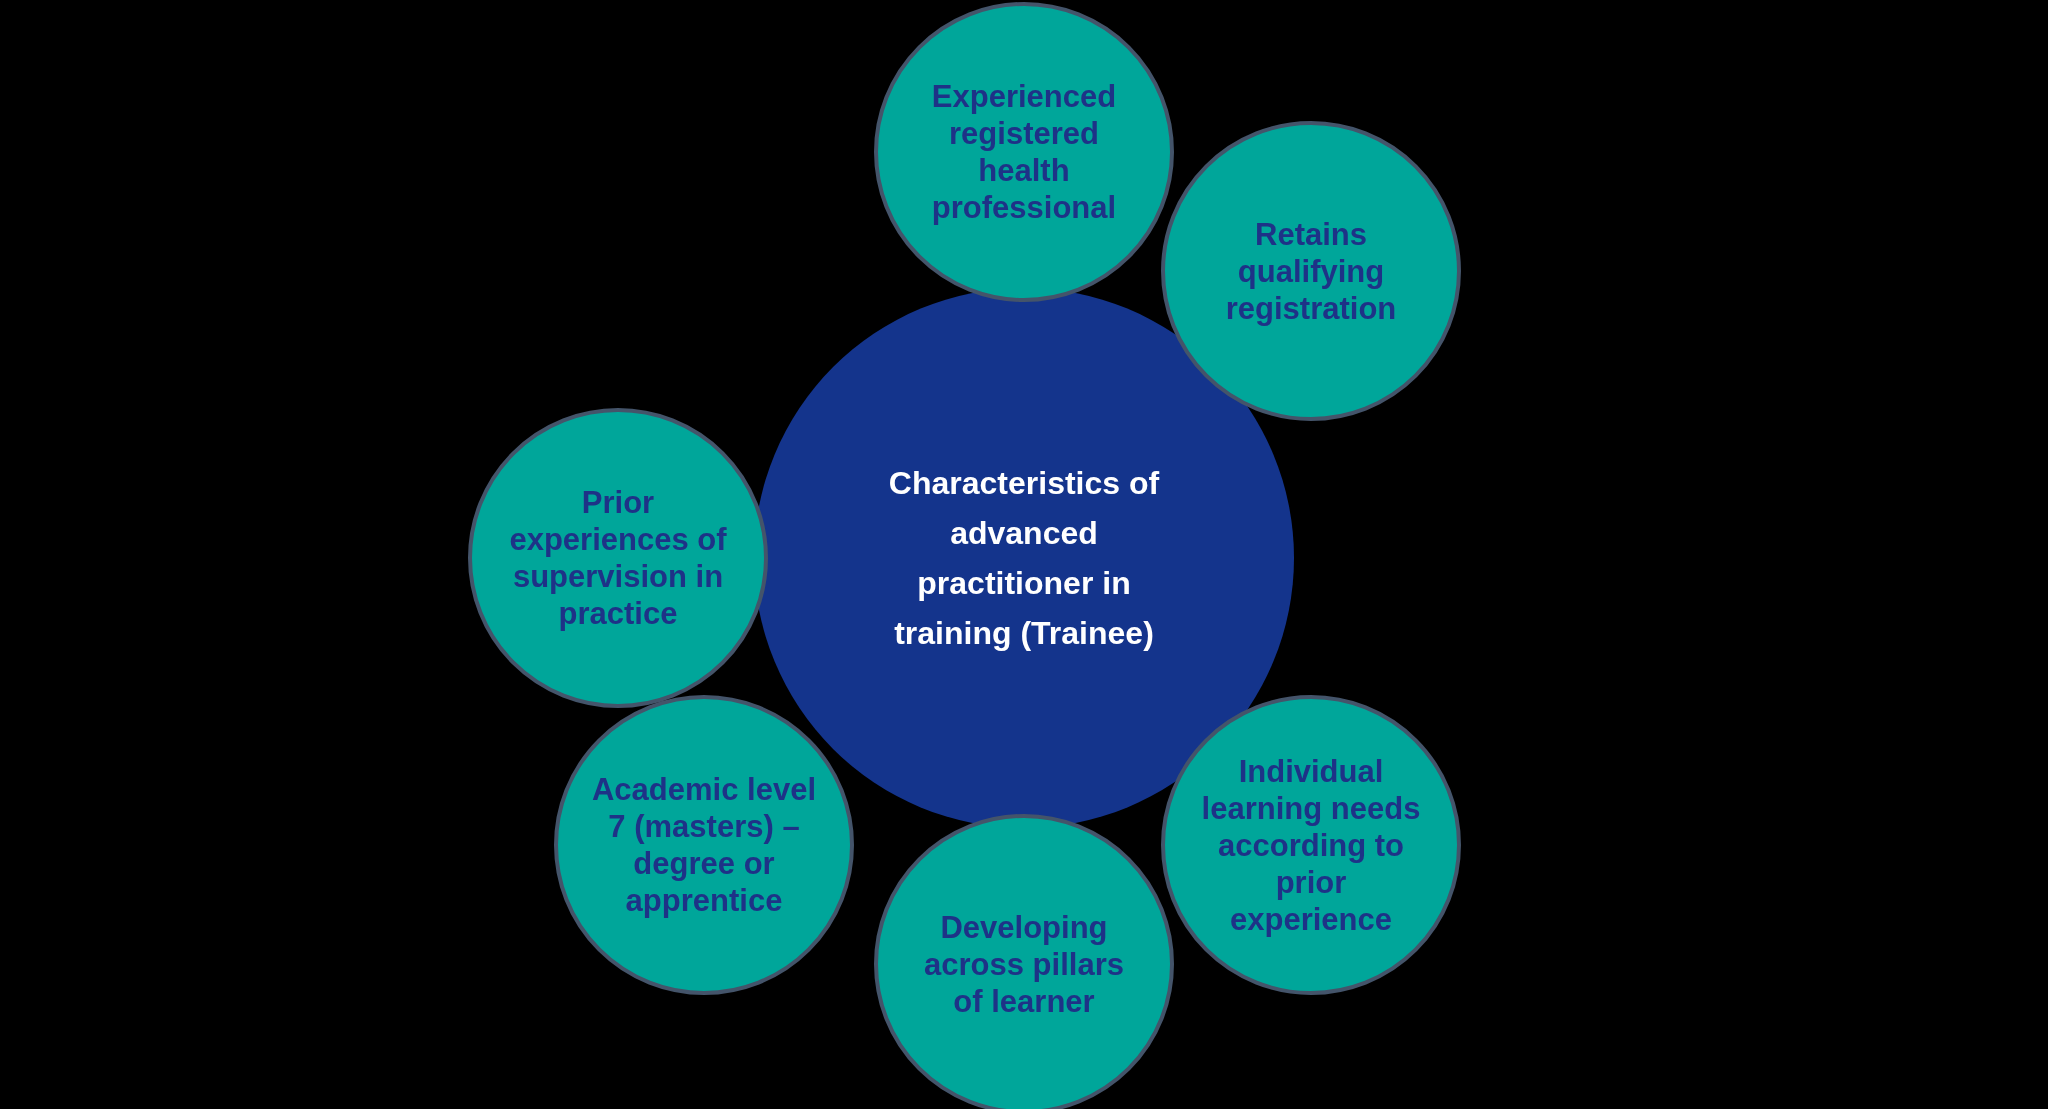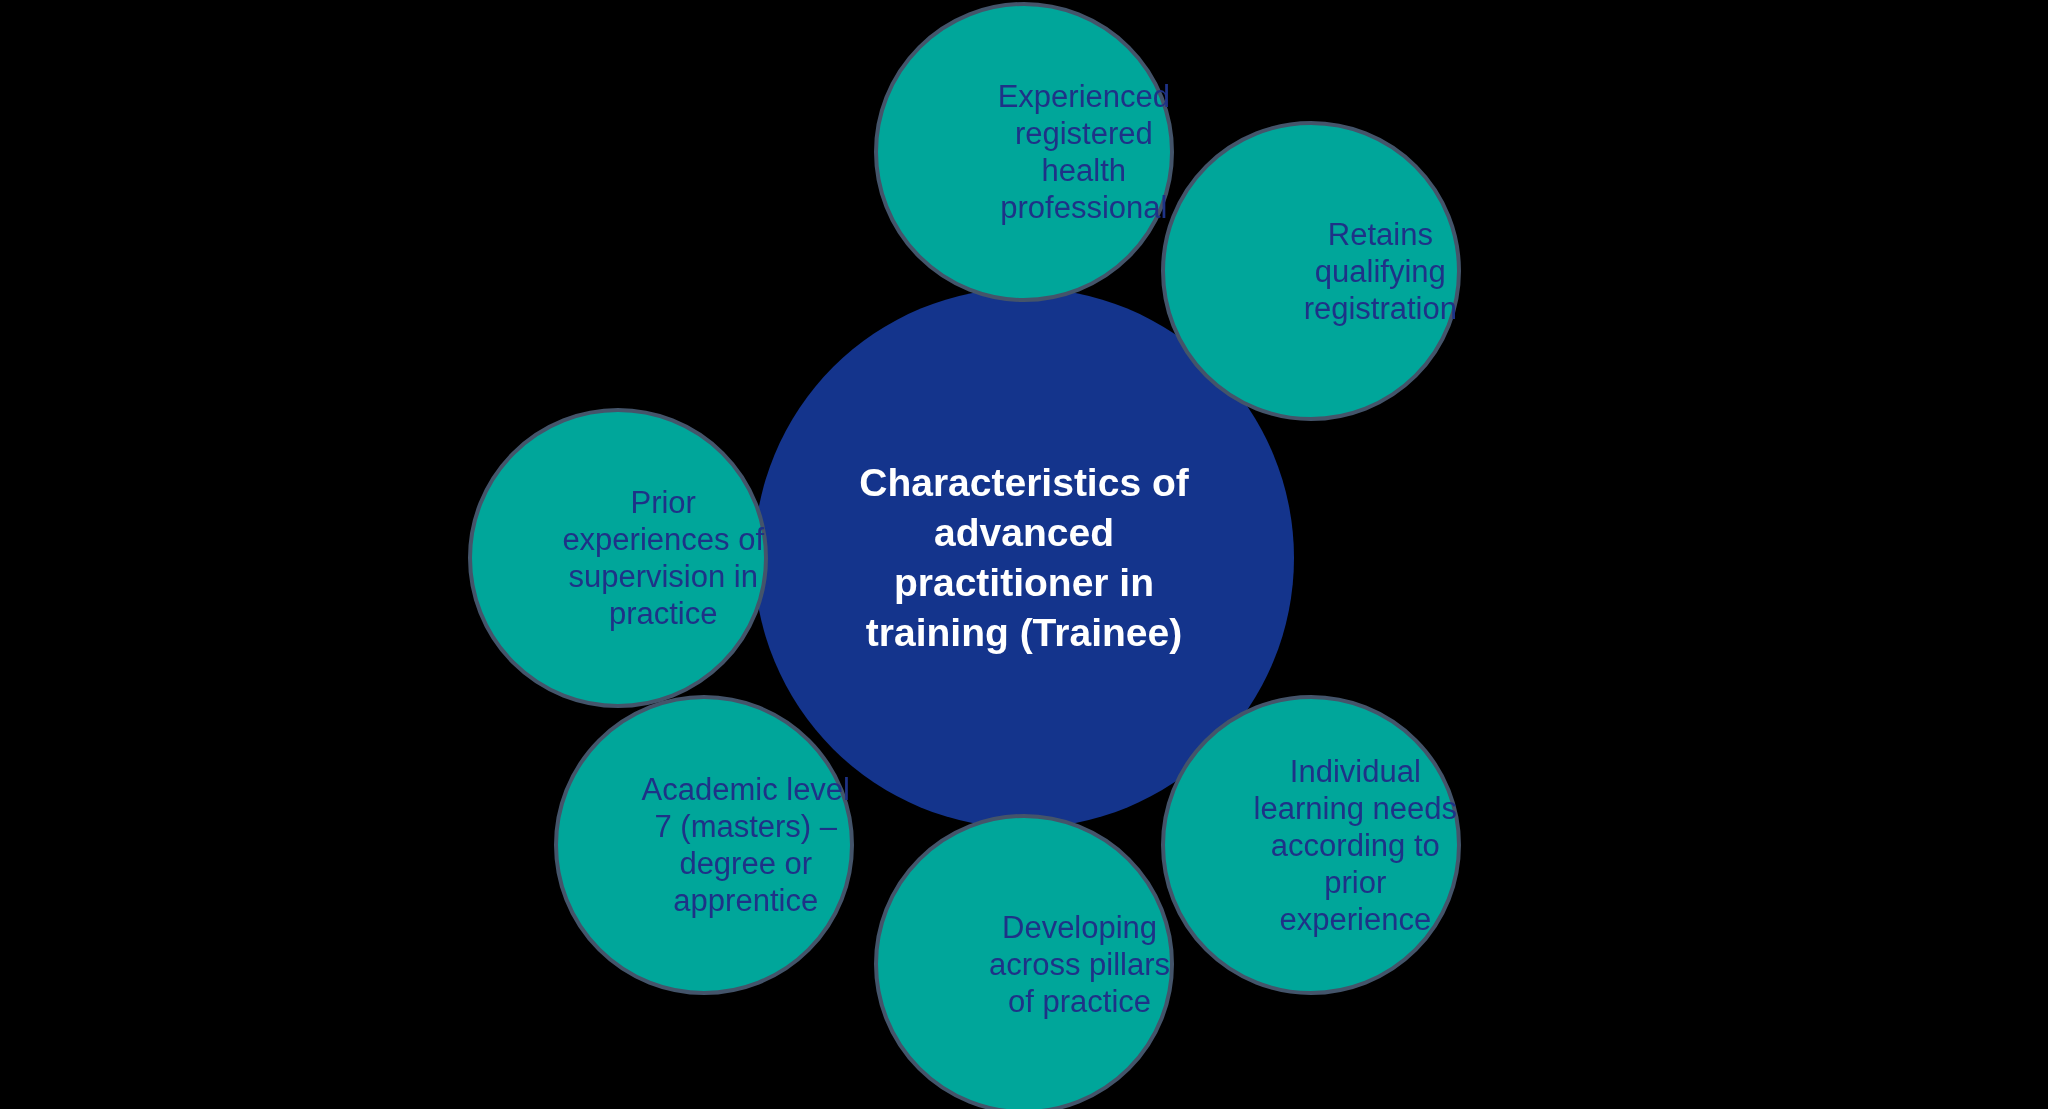--- a/index.html
+++ b/index.html
@@ -24,38 +24,39 @@
     border-radius: 50%;
     background: var(--hub-fill, #14348C);
     display: flex;
     align-items: center;
     justify-content: center;
     text-align: center;
     z-index: 1;
   }
   .hub-label {
     color: var(--hub-text, #FFFFFF);
-    font-size: 39px;
+    font-size: 32px;
     font-weight: bold;
     line-height: 50px;
     white-space: pre-line;
   }
   .sat {
     position: absolute;
     width: 300px;
     height: 300px;
     box-sizing: border-box;
     border-radius: 50%;
     background: var(--sat-fill, #00A69A);
     border: 4px solid var(--outline, #44546A);
     display: flex;
     align-items: center;
-    justify-content: flex-end;
+    justify-content: center;
     text-align: center;
     z-index: 2;
+    font-weight: bold;
   }
   .sat-label {
     color: var(--sat-text, #1E3287);
     font-size: 31px;
     line-height: 37px;
     white-space: pre-line;
   }
   
   .pos-top          { left: 874px;  top: 2px;   }
   .pos-top-right    { left: 1161px; top: 121px; }
@@ -96,21 +97,21 @@
     <div class="sat-label">Individual
 learning needs
 according to
 prior
 experience</div>
   </div>
 
   <div class="sat pos-bottom">
     <div class="sat-label">Developing
 across pillars
-of practice</div>
+of learner</div>
   </div>
 
   <div class="sat pos-bottom-left">
     <div class="sat-label">Academic level
 7 (masters) –
 degree or
 apprentice</div>
   </div>
 
   <div class="sat pos-left">

